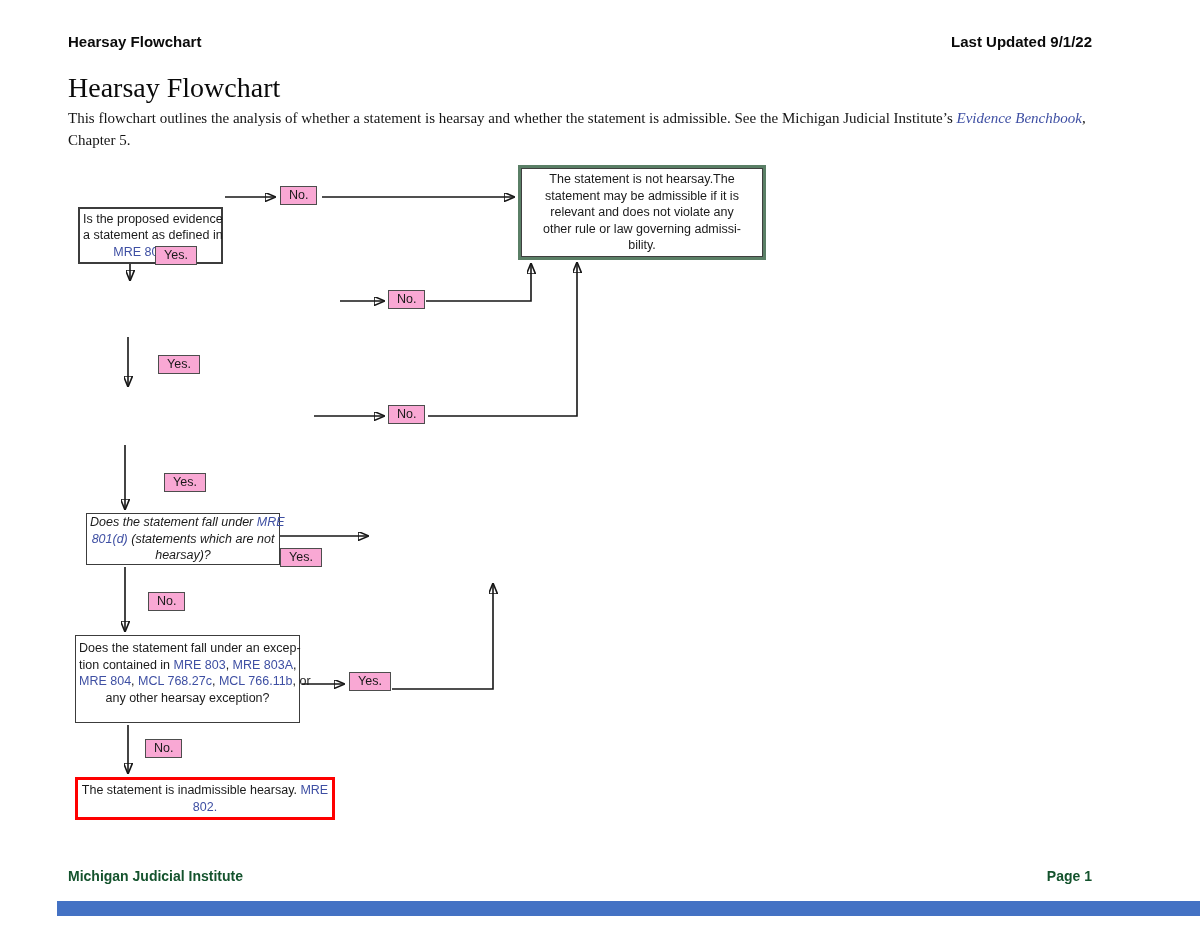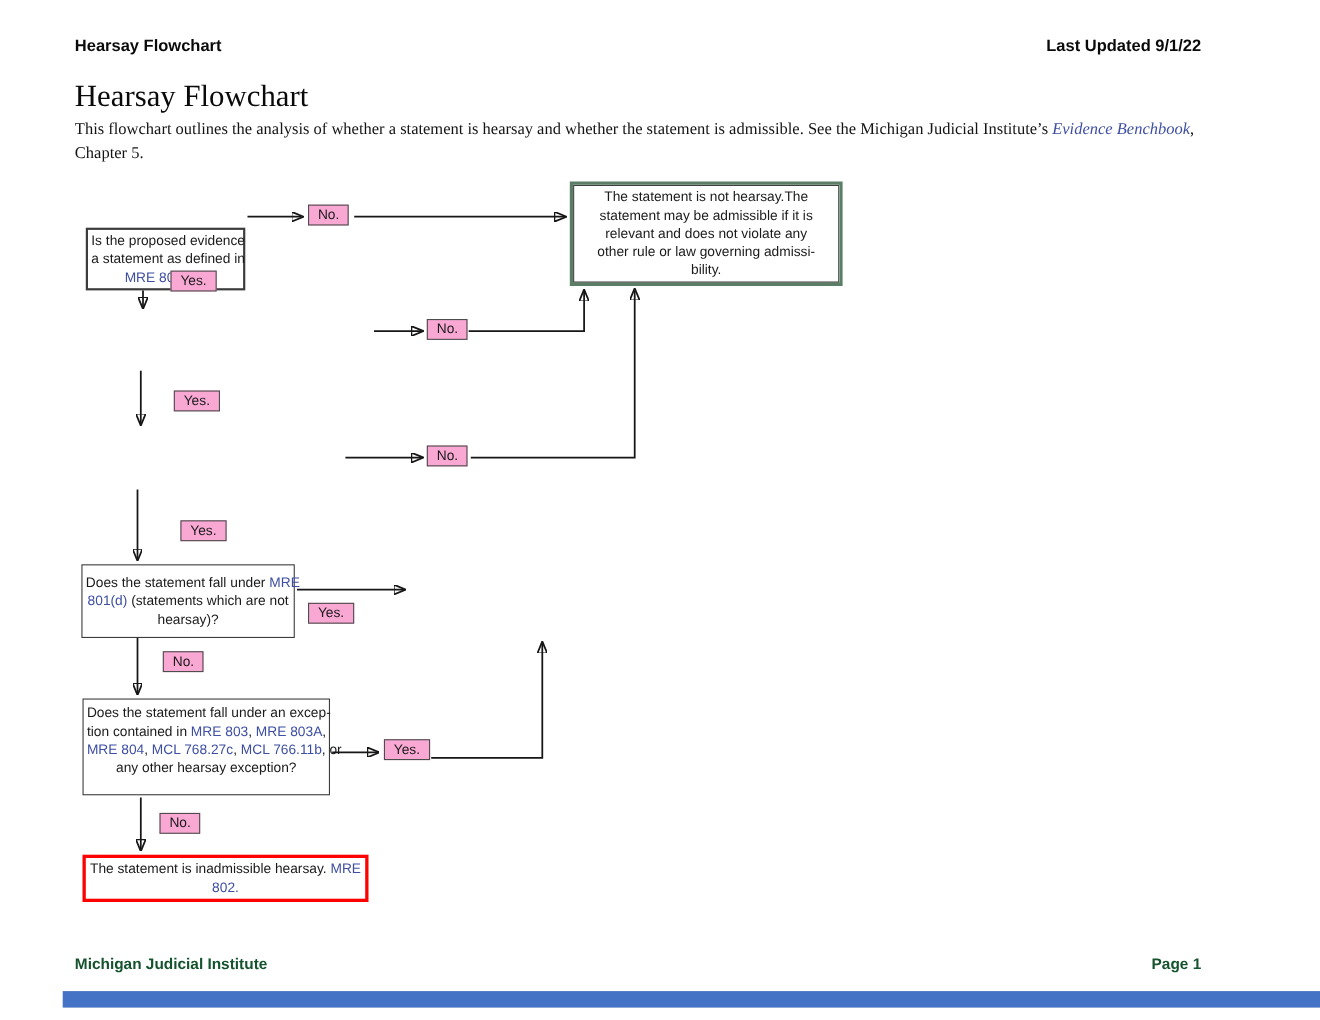--- a/index.html
+++ b/index.html
@@ -69,21 +69,21 @@
   </svg>
 
   <div class="qbox first" style="left:78px;top:167px;width:145px;height:57px;">
       <div class="rl"><span>Is the proposed evidence</span></div>
       <div class="rl"><span>a statement as defined in</span></div>
       <div class="rl"><span class="lnk">MRE 801(a)</span><span>?</span></div>
     </div>
 
 
 
-  <div class="qbox" style="left:74px;top:513px;width:194px;height:67px;">
+  <div class="qbox" style="left:86px;top:513px;width:194px;height:52px;font-style:italic;">
       <div class="rl"><span>Does the statement fall under </span><span class="lnk">MRE</span></div>
       <div class="rl"><span class="lnk">801(d)</span><span> (statements which are not</span></div>
       <div class="rl"><span>hearsay)?</span></div>
     </div>
 
   <div class="qbox topalign" style="left:75px;top:635px;width:225px;height:88px;">
       <div class="rl"><span>Does the statement fall under an excep-</span></div>
       <div class="rl"><span>tion contained in </span><span class="lnk">MRE 803</span><span>, </span><span class="lnk">MRE 803A</span><span>,</span></div>
       <div class="rl"><span class="lnk">MRE 804</span><span>, </span><span class="lnk">MCL 768.27c</span><span>, </span><span class="lnk">MCL 766.11b</span><span>, or</span></div>
       <div class="rl"><span>any other hearsay exception?</span></div>

